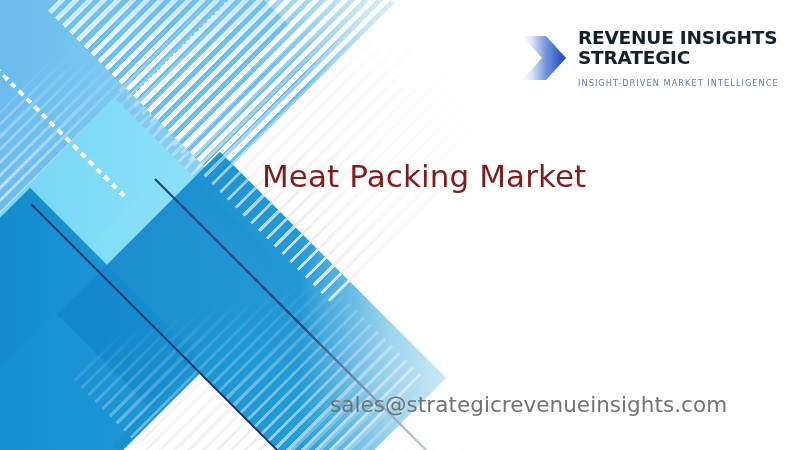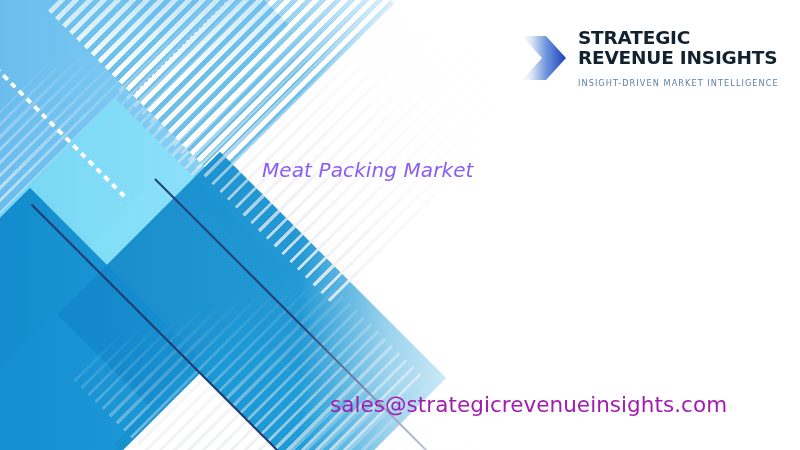--- a/index.html
+++ b/index.html
@@ -283,35 +283,34 @@
     margin-top: 10px;
     white-space: nowrap;
   }
 
   
   .title {
     position: absolute;
     left: 262px;
     top: 158px;
     font-family: "DejaVu Sans", sans-serif;
-    font-size: 20px;
-    color: #8b5cf6;
+    font-size: 31px;
+    color: #7f1d1d;
     letter-spacing: 0.1px;
     white-space: nowrap;
-    font-style: italic;
   }
 
   
   .email {
     position: absolute;
     left: 330px;
     top: 392px;
     font-family: "DejaVu Sans", sans-serif;
     font-size: 21.5px;
-    color: #a21caf;
+    color: #737373;
     letter-spacing: 0.05px;
     white-space: nowrap;
   }
 </style>
 </head>
 <body>
 
 <div id="slide">
 
   <div class="bg-layer">
@@ -353,22 +352,22 @@
           <linearGradient id="chevGrad" x1="0" y1="0" x2="1" y2="0">
             <stop offset="0%" stop-color="#ffffff"></stop>
             <stop offset="22%" stop-color="#dbe5f5"></stop>
             <stop offset="55%" stop-color="#6f95dd"></stop>
             <stop offset="100%" stop-color="#1b3fbe"></stop>
           </linearGradient>
         </defs>
         <path d="M2 1 L26 1 L46 23 L26 45 L2 45 L22 23 Z" fill="url(#chevGrad)"></path>
       </svg>
       <div class="logo-text">
+        <div class="logo-line">REVENUE INSIGHTS</div>
         <div class="logo-line">STRATEGIC</div>
-        <div class="logo-line">REVENUE INSIGHTS</div>
         <div class="logo-tagline">INSIGHT-DRIVEN MARKET INTELLIGENCE</div>
       </div>
     </div>
 
     <div class="title">Meat Packing Market</div>
 
     <div class="email">sales@strategicrevenueinsights.com</div>
 
   </div>
 </div>

